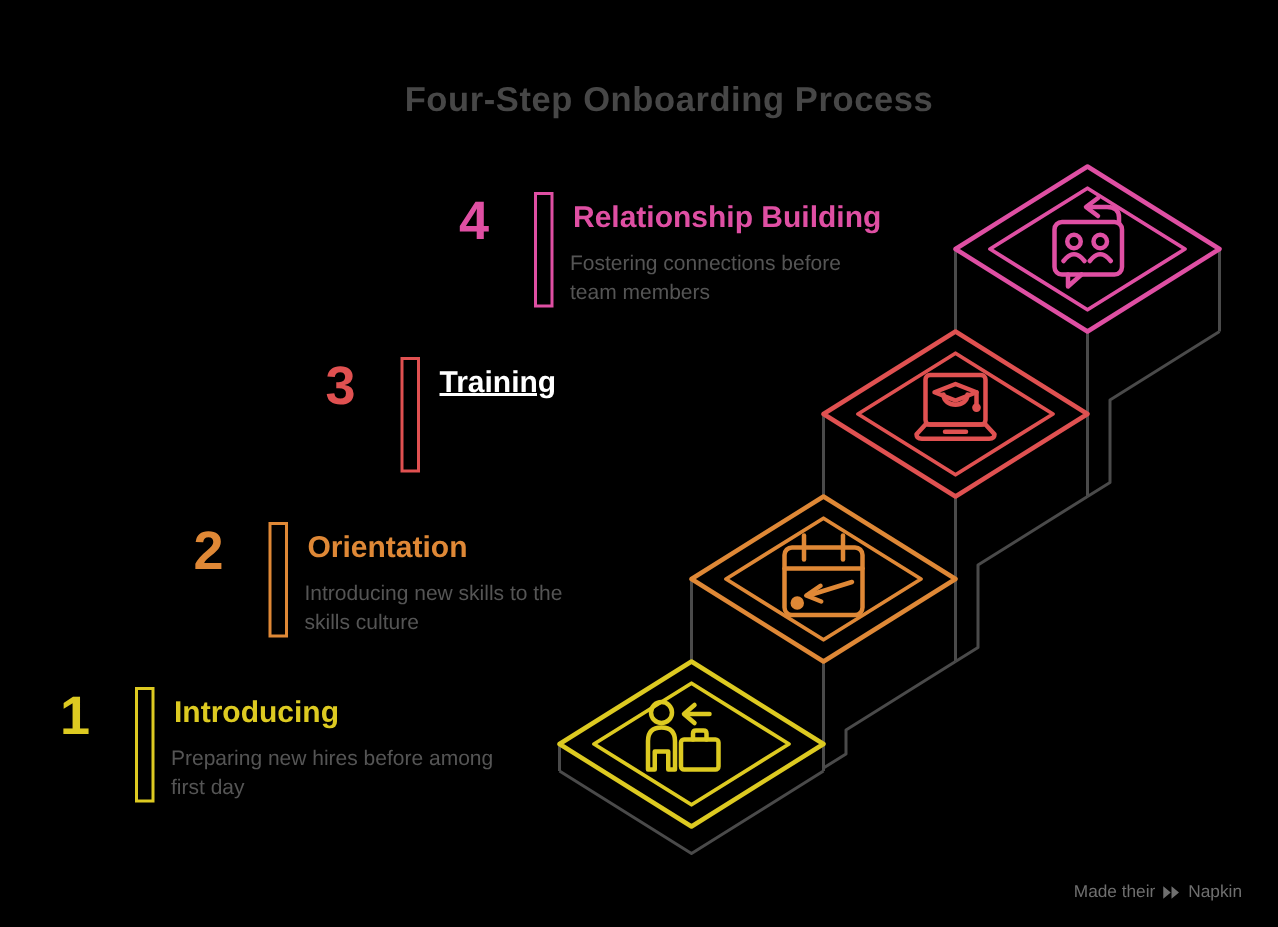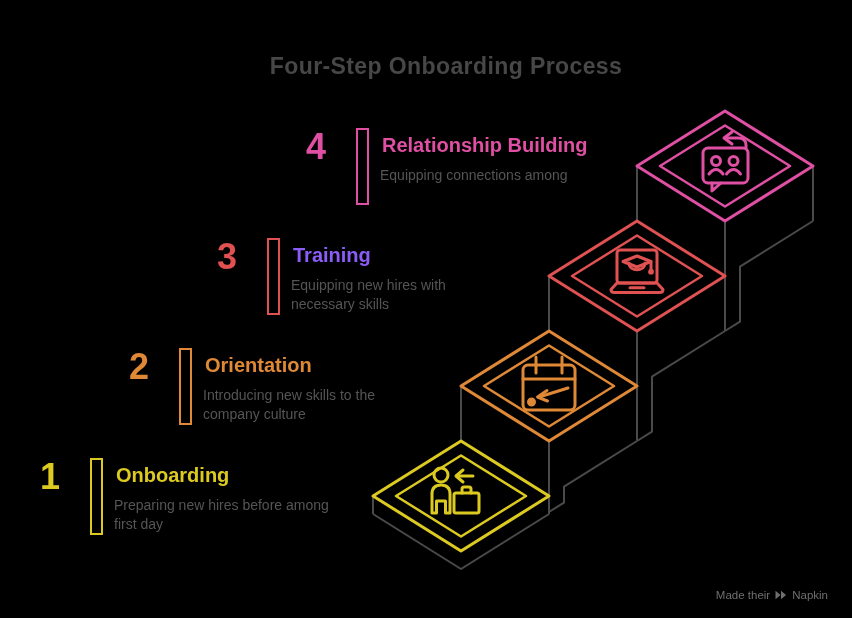--- a/index.html
+++ b/index.html
@@ -101,48 +101,45 @@
       </g>
     </svg>
 
   <div class="page-title">Four-Step Onboarding Process</div>
 
   <div class="step-row row-4">
     <div class="step-number" style="color: rgb(223, 79, 163);">4</div>
     <div class="step-bar" style="border-color: rgb(223, 79, 163);"></div>
     <div class="step-title" style="color: rgb(223, 79, 163);">Relationship Building</div>
     <div class="step-desc">
-      <span>Equipping connections among</span>
+      <span>Fostering connections before</span>
+      <span>team members</span>
     </div>
   </div>
 
   <div class="step-row row-3">
     <div class="step-number" style="color: rgb(224, 81, 81);">3</div>
     <div class="step-bar" style="border-color: rgb(224, 81, 81);"></div>
-    <div class="step-title" style="color: #8b5cf6;">Training</div>
-    <div class="step-desc">
-      <span>Equipping new hires with</span>
-      <span>necessary skills</span>
-    </div>
+    <div class="step-title" style="color: #ffffff; text-decoration: underline;">Training</div>
   </div>
 
   <div class="step-row row-2">
     <div class="step-number" style="color: rgb(223, 136, 54);">2</div>
     <div class="step-bar" style="border-color: rgb(223, 136, 54);"></div>
     <div class="step-title" style="color: rgb(223, 136, 54);">Orientation</div>
     <div class="step-desc">
       <span>Introducing new skills to the</span>
-      <span>company culture</span>
+      <span>skills culture</span>
     </div>
   </div>
 
   <div class="step-row row-1">
     <div class="step-number" style="color: rgb(221, 202, 33);">1</div>
     <div class="step-bar" style="border-color: rgb(221, 202, 33);"></div>
-    <div class="step-title" style="color: rgb(221, 202, 33);">Onboarding</div>
+    <div class="step-title" style="color: rgb(221, 202, 33);">Introducing</div>
     <div class="step-desc">
       <span>Preparing new hires before among</span>
       <span>first day</span>
     </div>
   </div>
 
   <div class="watermark">
     <span>Made their</span>
     <span class="wm-icon">
       <svg width="12" height="10" viewBox="0 0 12 10">

